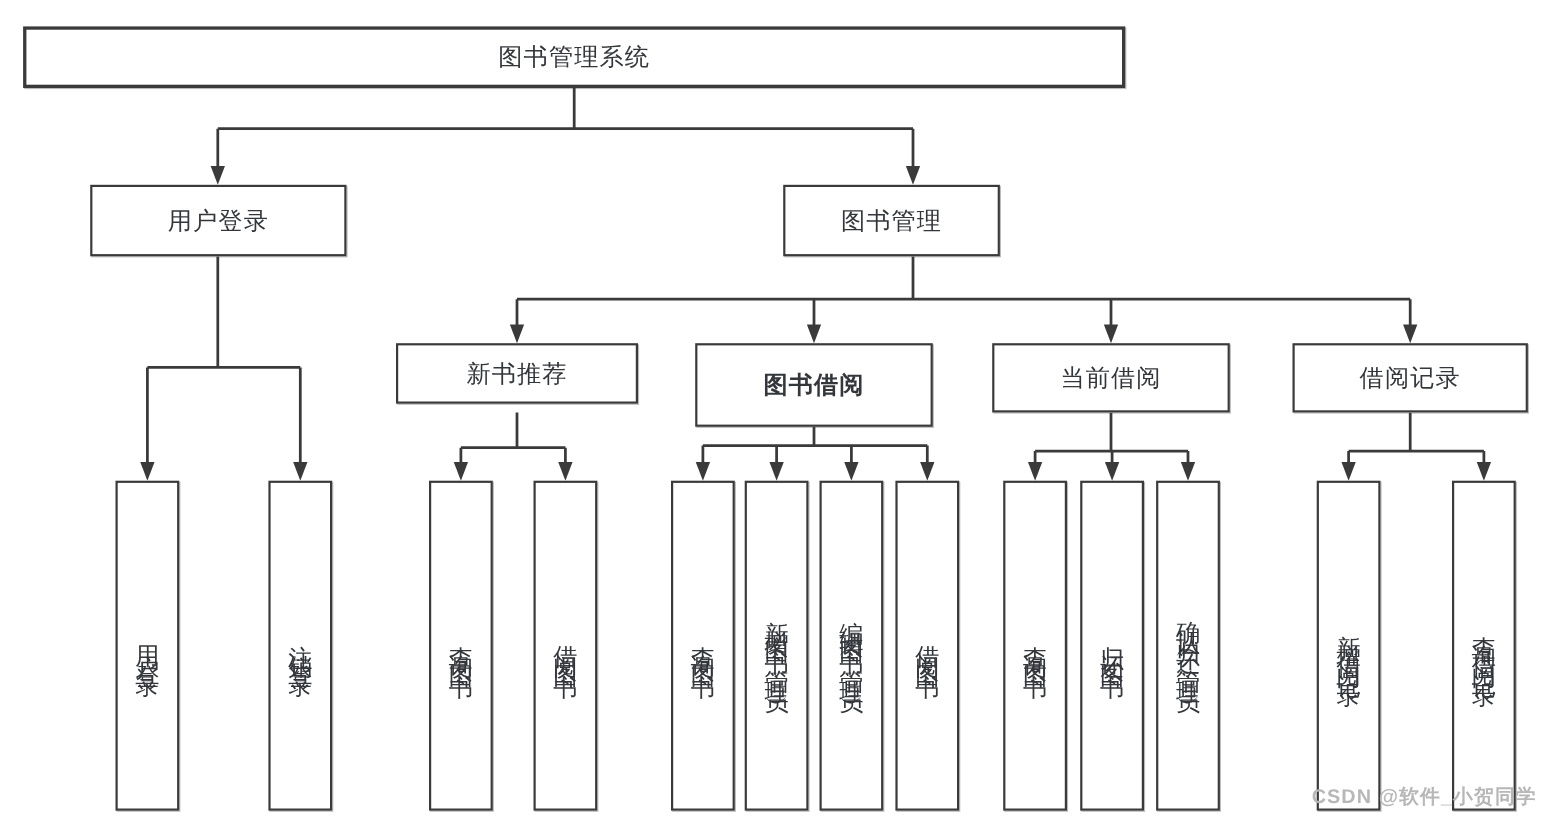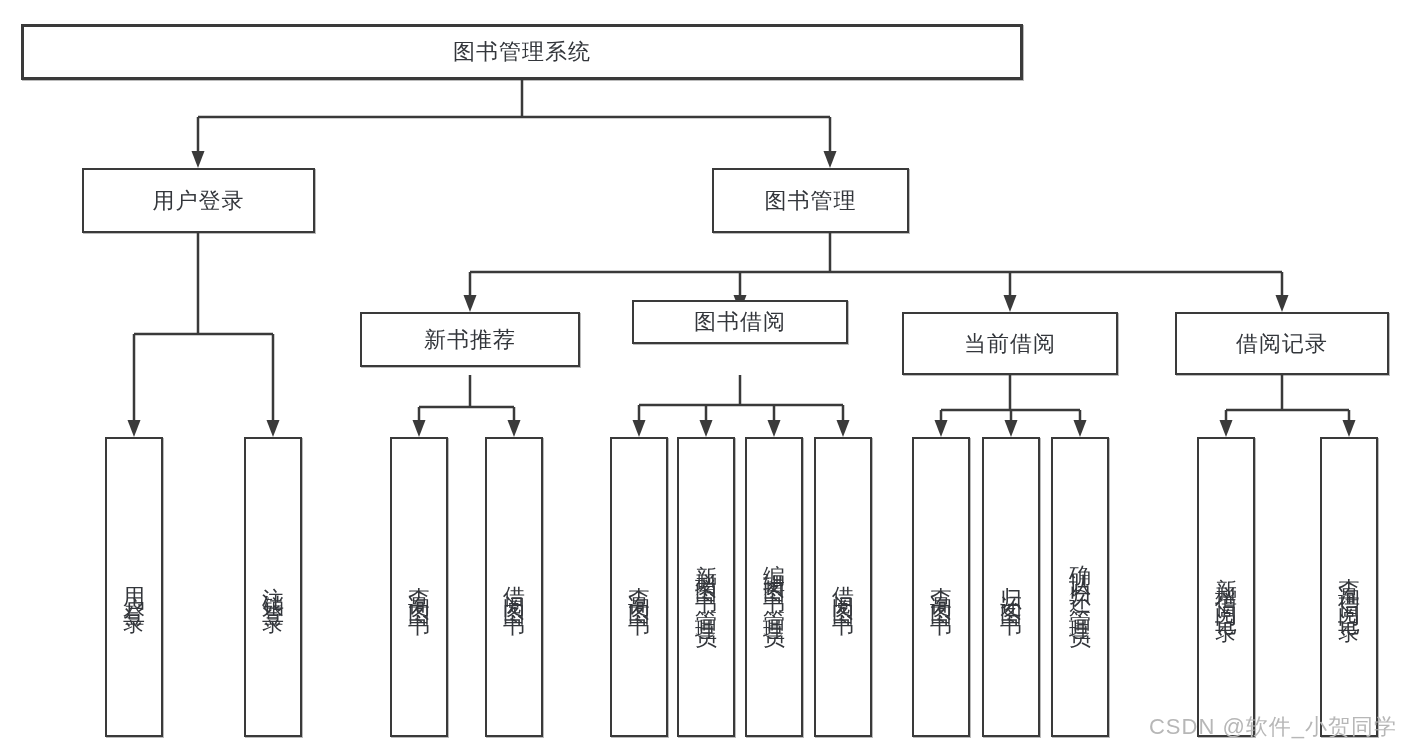--- a/index.html
+++ b/index.html
@@ -44,24 +44,25 @@
     writing-mode: vertical-rl;
     text-orientation: mixed;
     letter-spacing: 9px;
     line-height: 1;
     white-space: nowrap;
   }
   .watermark {
     position: absolute;
     right: 8px;
     top: 712px;
-    font-size: 22px;
+    font-size: 18px;
     color: #b7b7b7;
     letter-spacing: 1px;
     white-space: nowrap;
+    font-weight: bold;
   }
 </style>
 </head>
 <body>
 
 <div id="stage">
 
   <svg class="connectors" viewBox="0 0 1405 747">
     <g stroke="#3a3a3a" stroke-width="2.5" fill="none">
 
@@ -101,21 +102,21 @@
       <polygon points="1342.5,420 1355.5,420 1349,437"></polygon>
     </g>
   </svg>
 
   <div class="node h3" style="left:21px; top:13px; width:1002px; height:56px;margin-top:11px;">图书管理系统</div>
 
   <div class="node" style="left:82px; top:168px; width:233px; height:65px;">用户登录</div>
   <div class="node" style="left:712px; top:168px; width:197px; height:65px;">图书管理</div>
 
   <div class="node" style="left:360px; top:312px; width:220px; height:55px;">新书推荐</div>
-  <div class="node" style="left:632px; top:300px; width:216px; height:44px;">图书借阅</div>
+  <div class="node" style="left:632px; top:312px; width:216px; height:76px;font-weight:bold;">图书借阅</div>
   <div class="node" style="left:902px; top:312px; width:216px; height:63px;">当前借阅</div>
   <div class="node" style="left:1175px; top:312px; width:214px; height:63px;">借阅记录</div>
 
   <div class="node" style="left:105px; top:437px; width:58px; height:300px;">
     <span class="vlabel">用户登录</span>
   </div>
   <div class="node" style="left:244px; top:437px; width:58px; height:300px;">
     <span class="vlabel">注销登录</span>
   </div>
 

